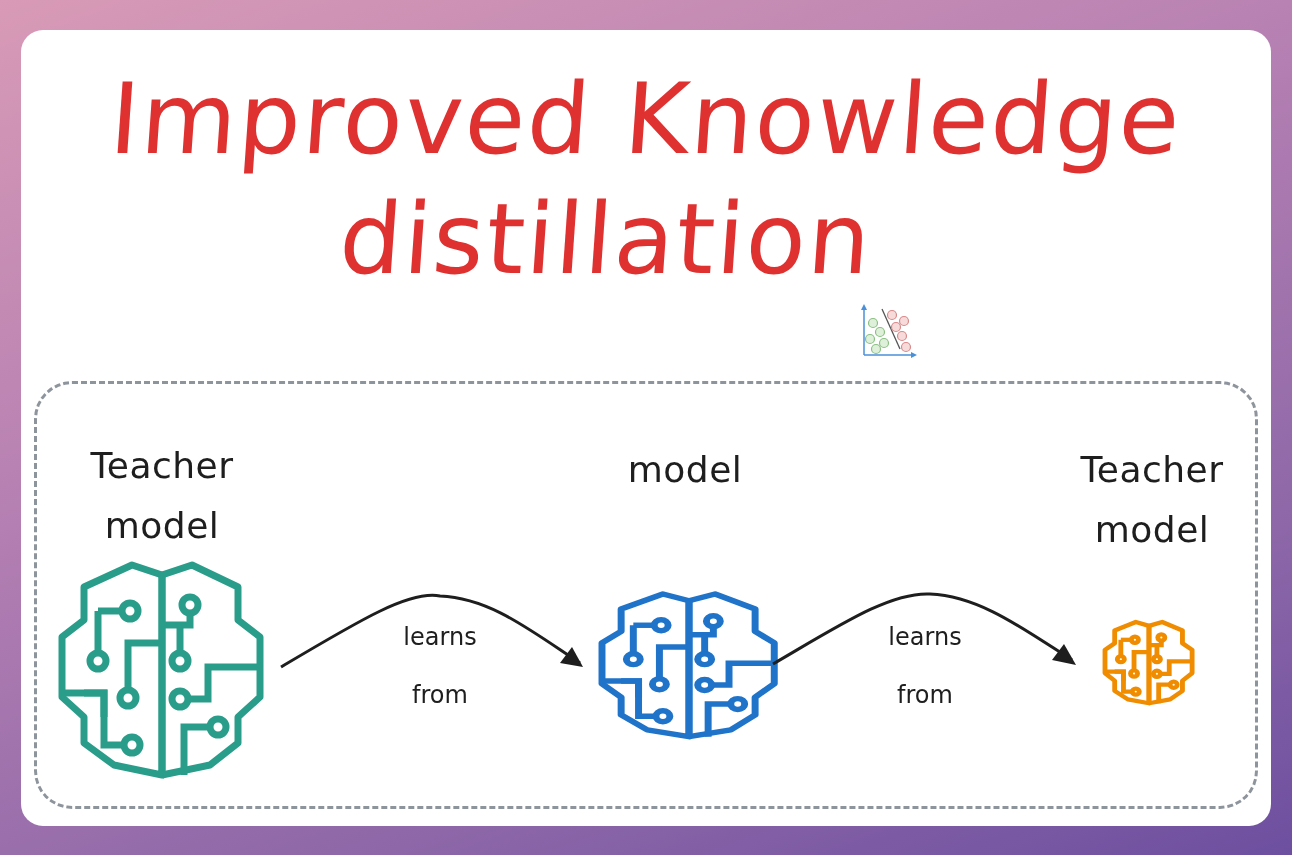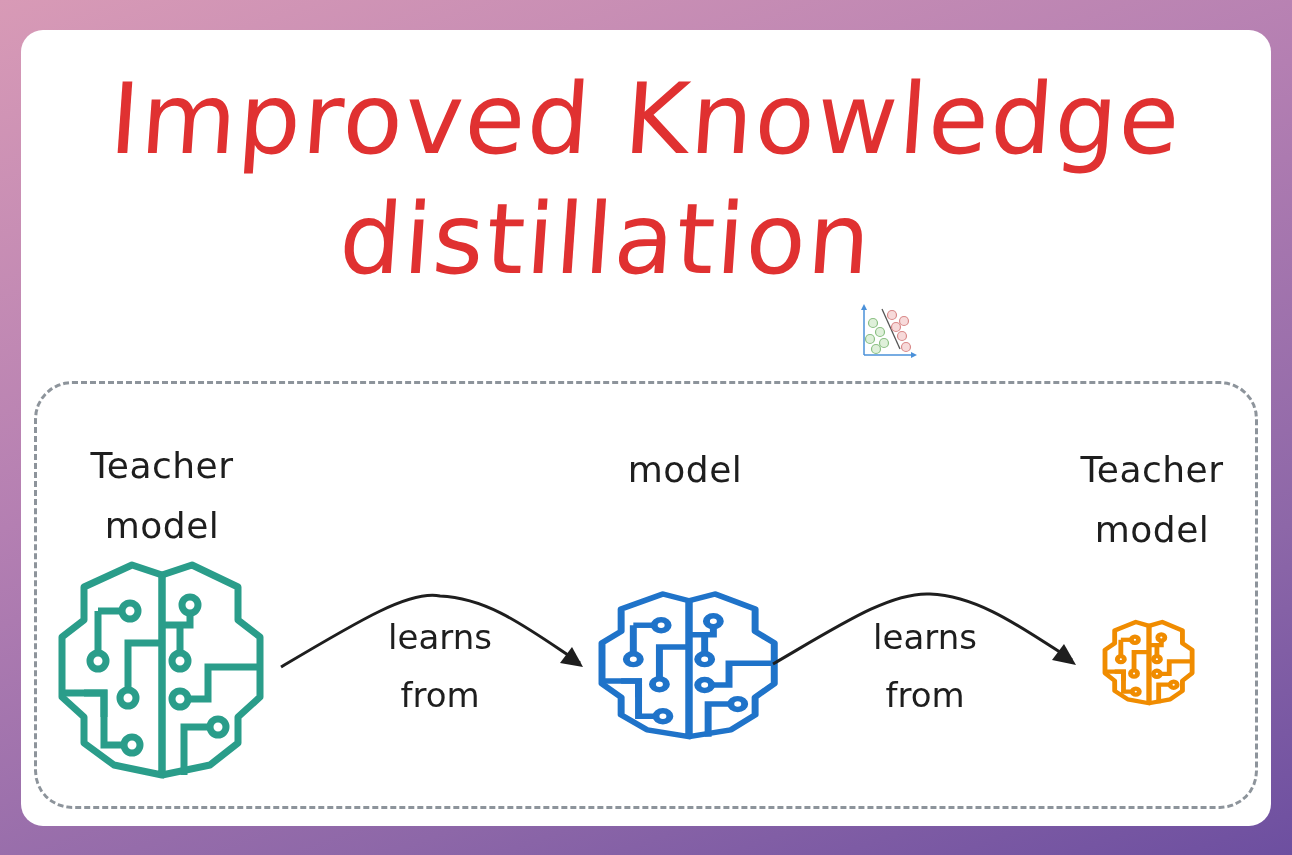--- a/index.html
+++ b/index.html
@@ -35,21 +35,21 @@
     border: 3px dashed #8d949b; border-radius: 38px; box-sizing: border-box;
   }
   .label {
     position: absolute; text-align: center; color: #1e1e1e;
     font-family: "DejaVu Sans", sans-serif; font-size: 36px; line-height: 60px;
     letter-spacing: 0.5px;
   }
   .label span { display: block; }
   .edge-label {
     position: absolute; text-align: center; color: #1e1e1e;
-    font-family: "DejaVu Sans", sans-serif; font-size: 34px; line-height: 58px;
+    font-family: "DejaVu Sans", sans-serif; font-size: 24px; line-height: 58px;
   }
   .edge-label span { display: block; }
   svg.abs { position: absolute; overflow: visible; }
 </style>
 </head>
 <body>
 
 <svg width="0" height="0" style="position:absolute">
   <defs>
     <g id="brain">

